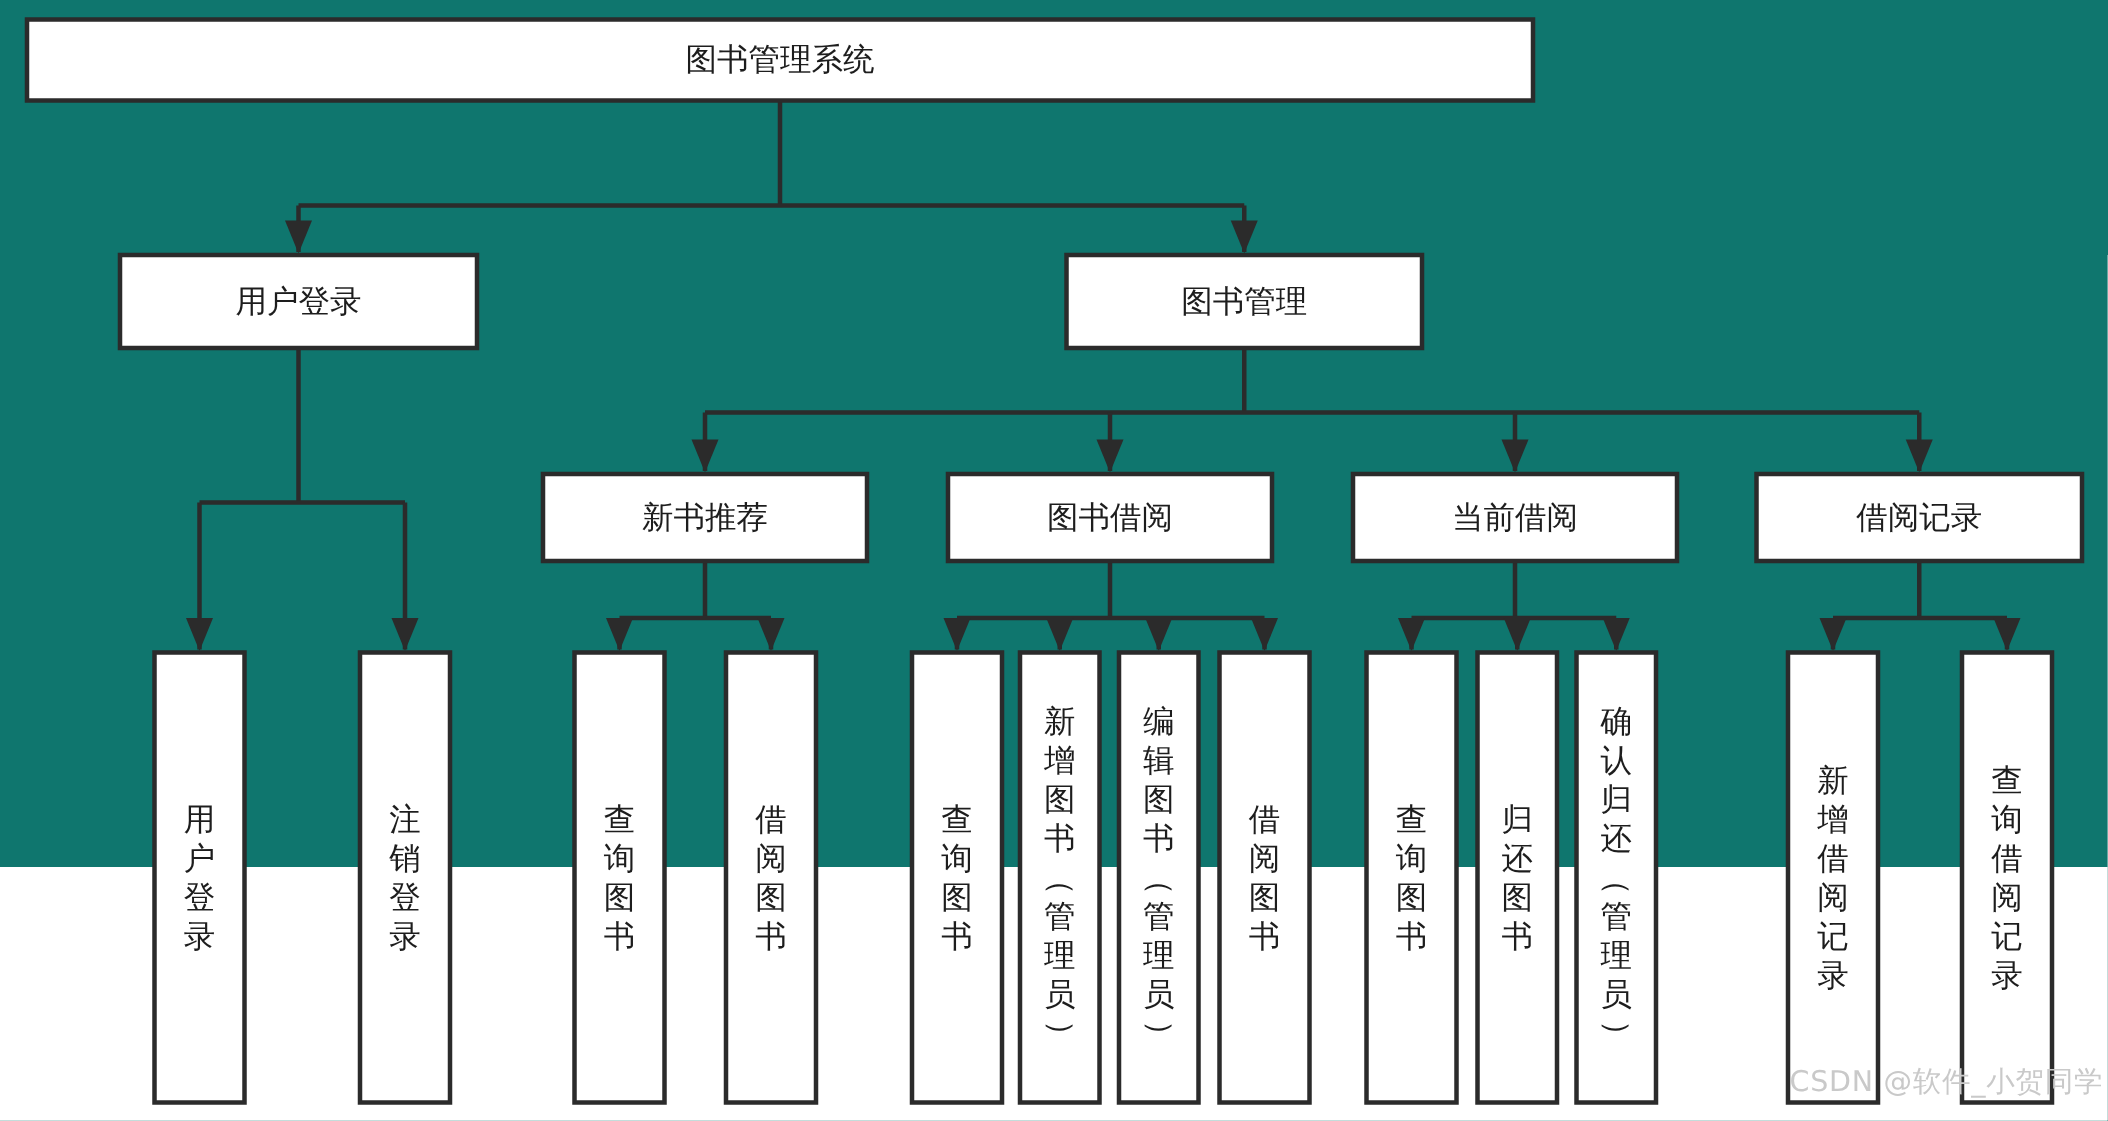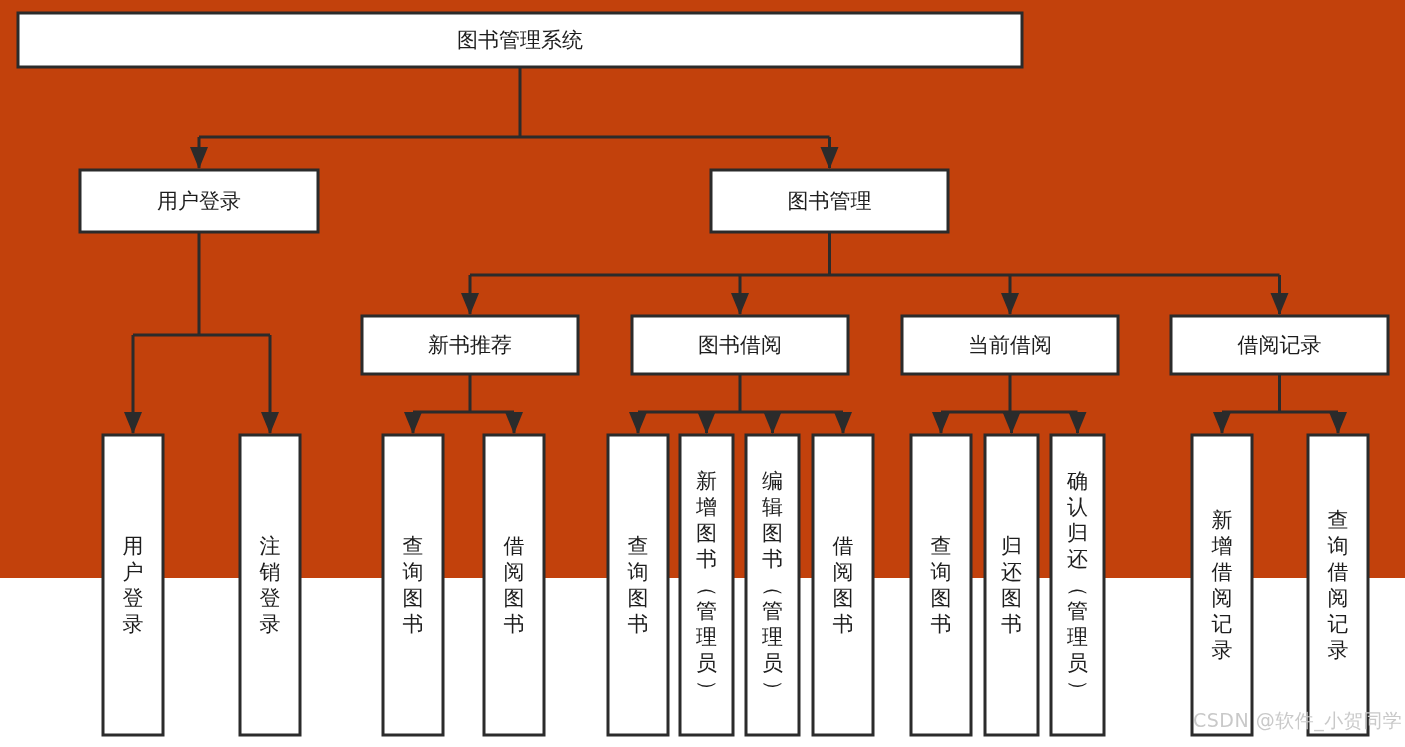--- a/index.html
+++ b/index.html
@@ -12,21 +12,21 @@
     width: 1405px;
     height: 747px;
     font-family: "DejaVu Sans", "Liberation Sans", sans-serif;
     overflow: hidden;
     position: relative;
   }
   #diagram-root {
     position: relative;
     width: 1405px;
     height: 578px;
-    background: #c2410c;
+    background: #0f766e;
   }
   svg.flow-canvas {
     position: absolute;
     left: 0;
     top: 0;
     width: 1405px;
     height: 747px;
     display: block;
   }
   .node-rect {

